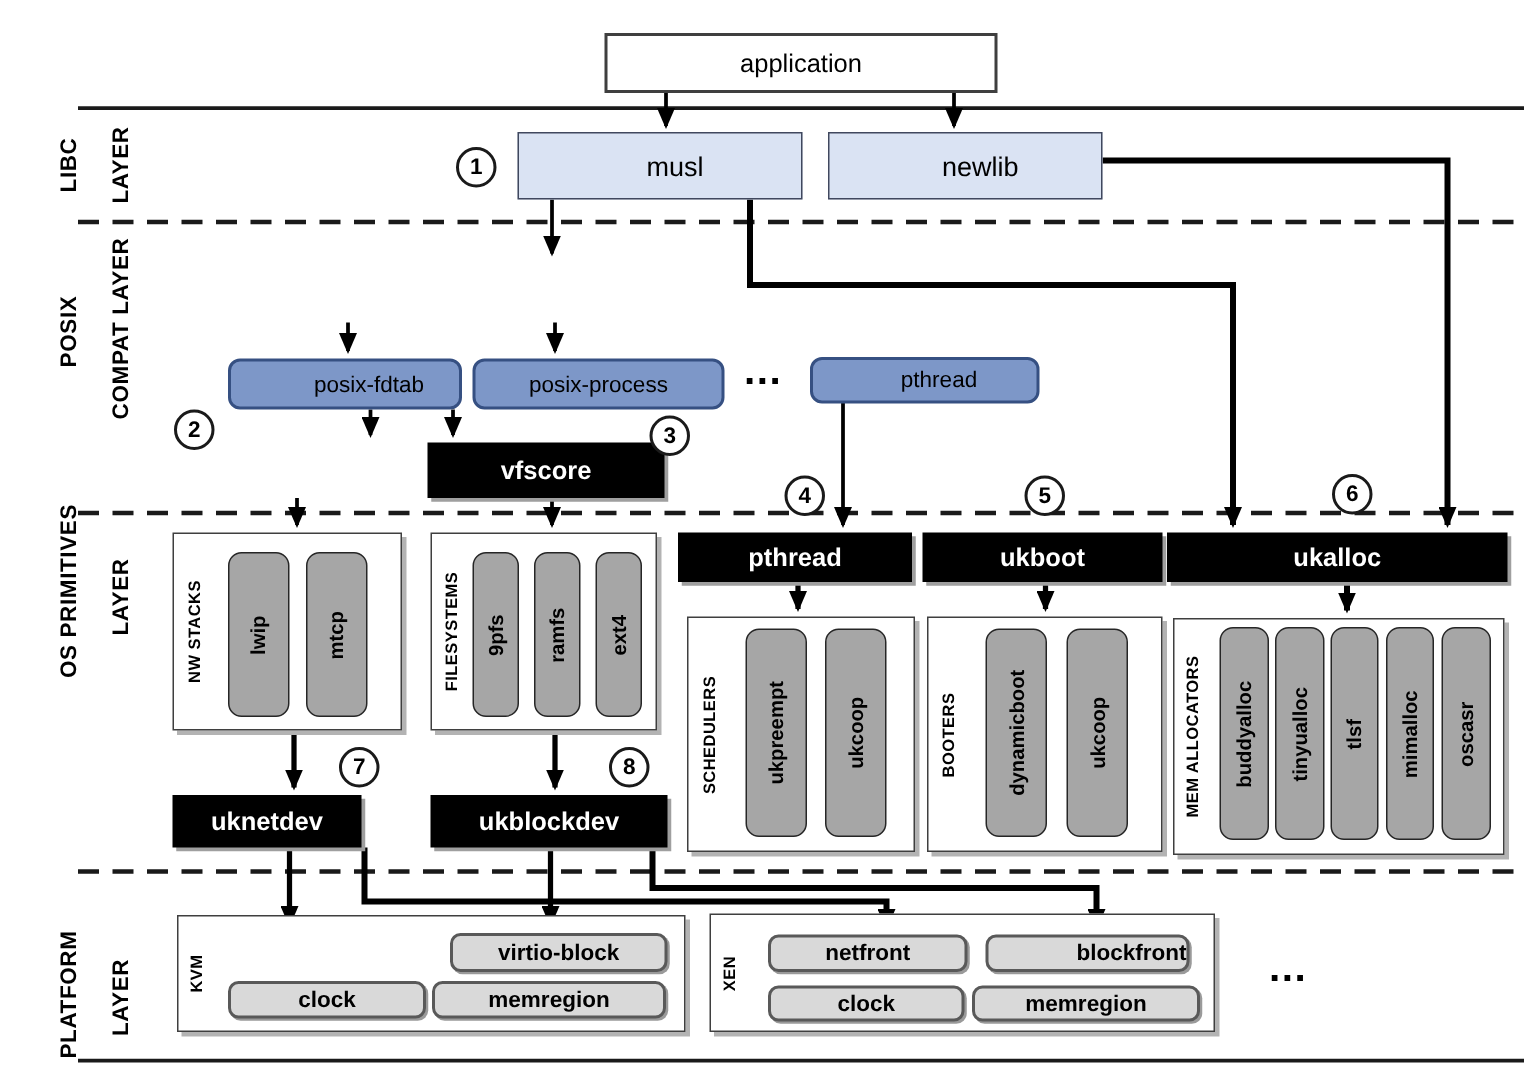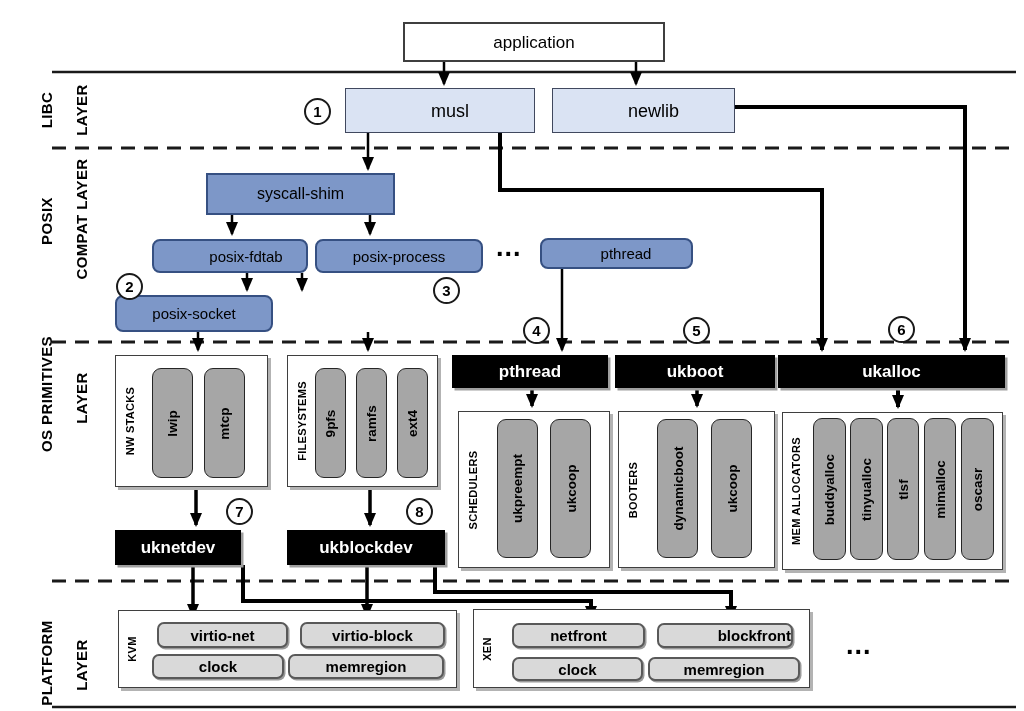--- a/index.html
+++ b/index.html
@@ -75,26 +75,25 @@
   <div class="rlabel" style="left:81px;top:219px;">COMPAT LAYER</div>
   <div class="rlabel" style="left:46px;top:394px;">OS PRIMITIVES</div>
   <div class="rlabel" style="left:81px;top:398px;">LAYER</div>
   <div class="rlabel" style="left:46px;top:663px;">PLATFORM</div>
   <div class="rlabel" style="left:81px;top:665px;">LAYER</div>
 
   <div class="box white-box" style="left:403px;top:22px;width:262px;height:40px;">application</div>
   <div class="box lblue" style="left:345px;top:88px;width:190px;height:45px;">musl</div>
   <div class="box lblue" style="left:552px;top:88px;width:183px;height:45px;">newlib</div>
 
-  <div class="box mblue" style="left:206px;top:173px;width:189px;height:42px;">syscall-shim</div>
   <div class="box mblue round" style="left:152px;top:239px;width:156px;height:34px;padding-left:32px;">posix-fdtab</div>
   <div class="box mblue round" style="left:315px;top:239px;width:168px;height:34px;">posix-process</div>
   <div class="dots" style="left:496px;top:234px;">...</div>
   <div class="box mblue round" style="left:540px;top:238px;width:153px;height:31px;padding-left:19px;">pthread</div>
-  <div class="box mblue round" style="left:115px;top:295px;width:158px;height:37px;">posix-socket</div>
+  <div class="box blackbar" style="left:285px;top:295px;width:158px;height:37px;">vfscore</div>
 
   <div class="box blackbar" style="left:452px;top:355px;width:156px;height:33px;">pthread</div>
   <div class="box blackbar" style="left:615px;top:355px;width:160px;height:33px;">ukboot</div>
   <div class="box blackbar" style="left:778px;top:355px;width:227px;height:33px;">ukalloc</div>
 
   <div class="cbox" style="left:115px;top:355px;width:153px;height:132px;"></div>
   <div class="vlabel" style="left:117px;top:355px;width:26px;height:132px;">
       <span>NW STACKS</span>
     </div>
   <div class="vpill" style="left:152px;top:368px;width:41px;height:110px;">
@@ -159,23 +158,20 @@
   <div class="vpill" style="left:961px;top:418px;width:33px;height:142px;">
       <span>oscasr</span>
     </div>
 
   <div class="box blackbar" style="left:115px;top:530px;width:126px;height:35px;">uknetdev</div>
   <div class="box blackbar" style="left:287px;top:530px;width:158px;height:35px;">ukblockdev</div>
 
   <div class="cbox" style="left:118px;top:610px;width:339px;height:78px;"></div>
   <div class="vlabel" style="left:120px;top:610px;width:24px;height:78px;">
       <span>KVM</span>
-    </div>
-  <div class="ppill" style="left:157px;top:622px;width:131px;height:26px;">
-      <span>virtio-net</span>
     </div>
   <div class="ppill" style="left:300px;top:622px;width:145px;height:26px;">
       <span>virtio-block</span>
     </div>
   <div class="ppill" style="left:152px;top:654px;width:132px;height:25px;">
       <span>clock</span>
     </div>
   <div class="ppill" style="left:288px;top:654px;width:156px;height:25px;">
       <span>memregion</span>
     </div>

